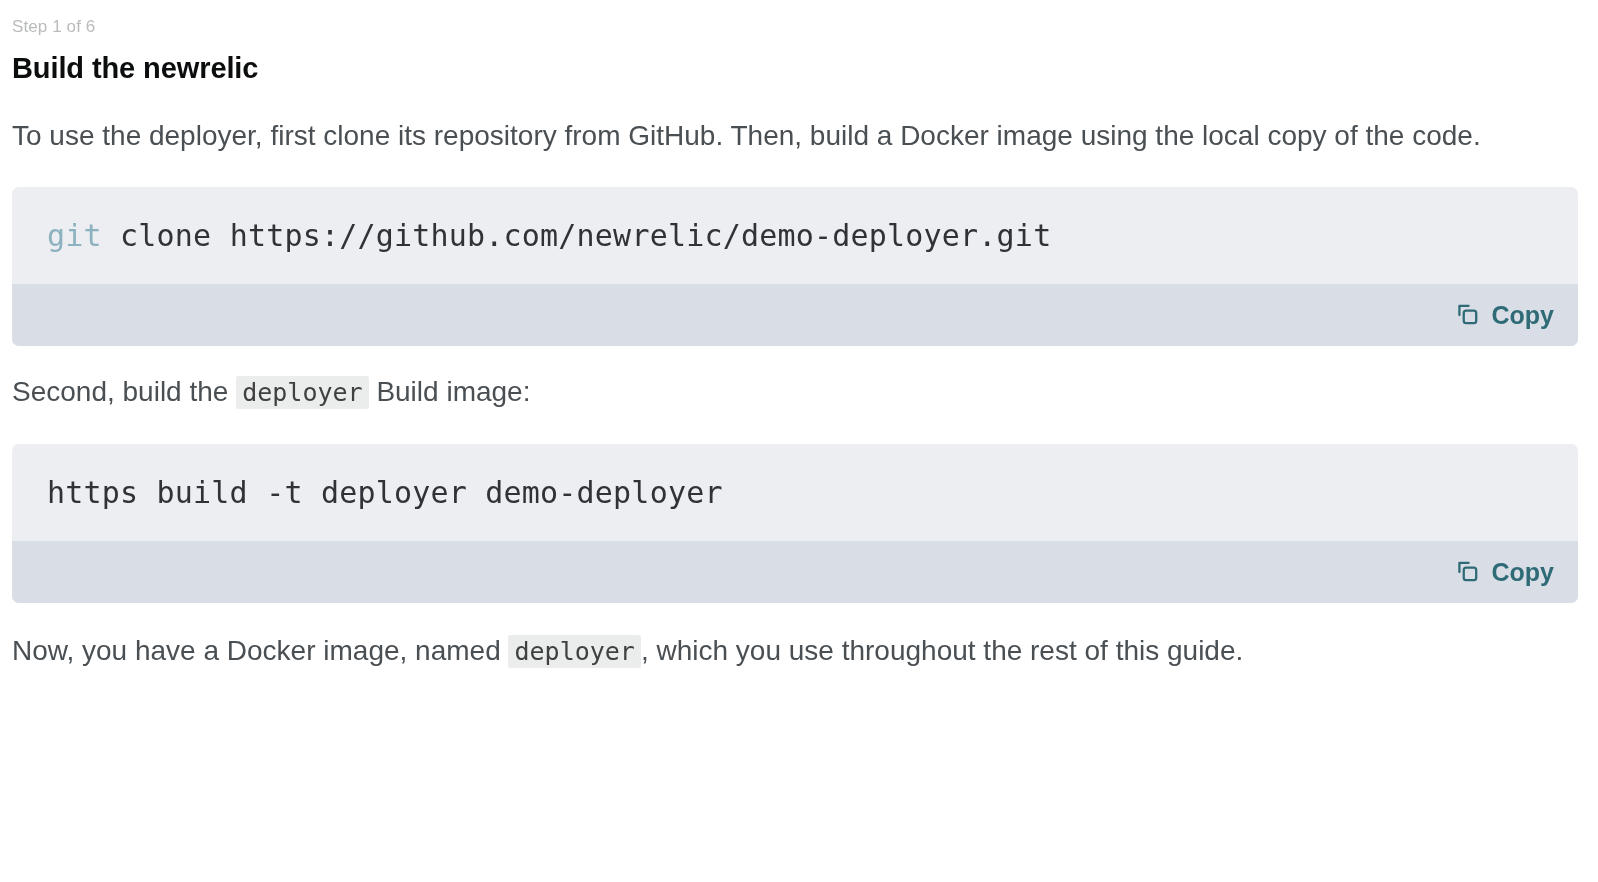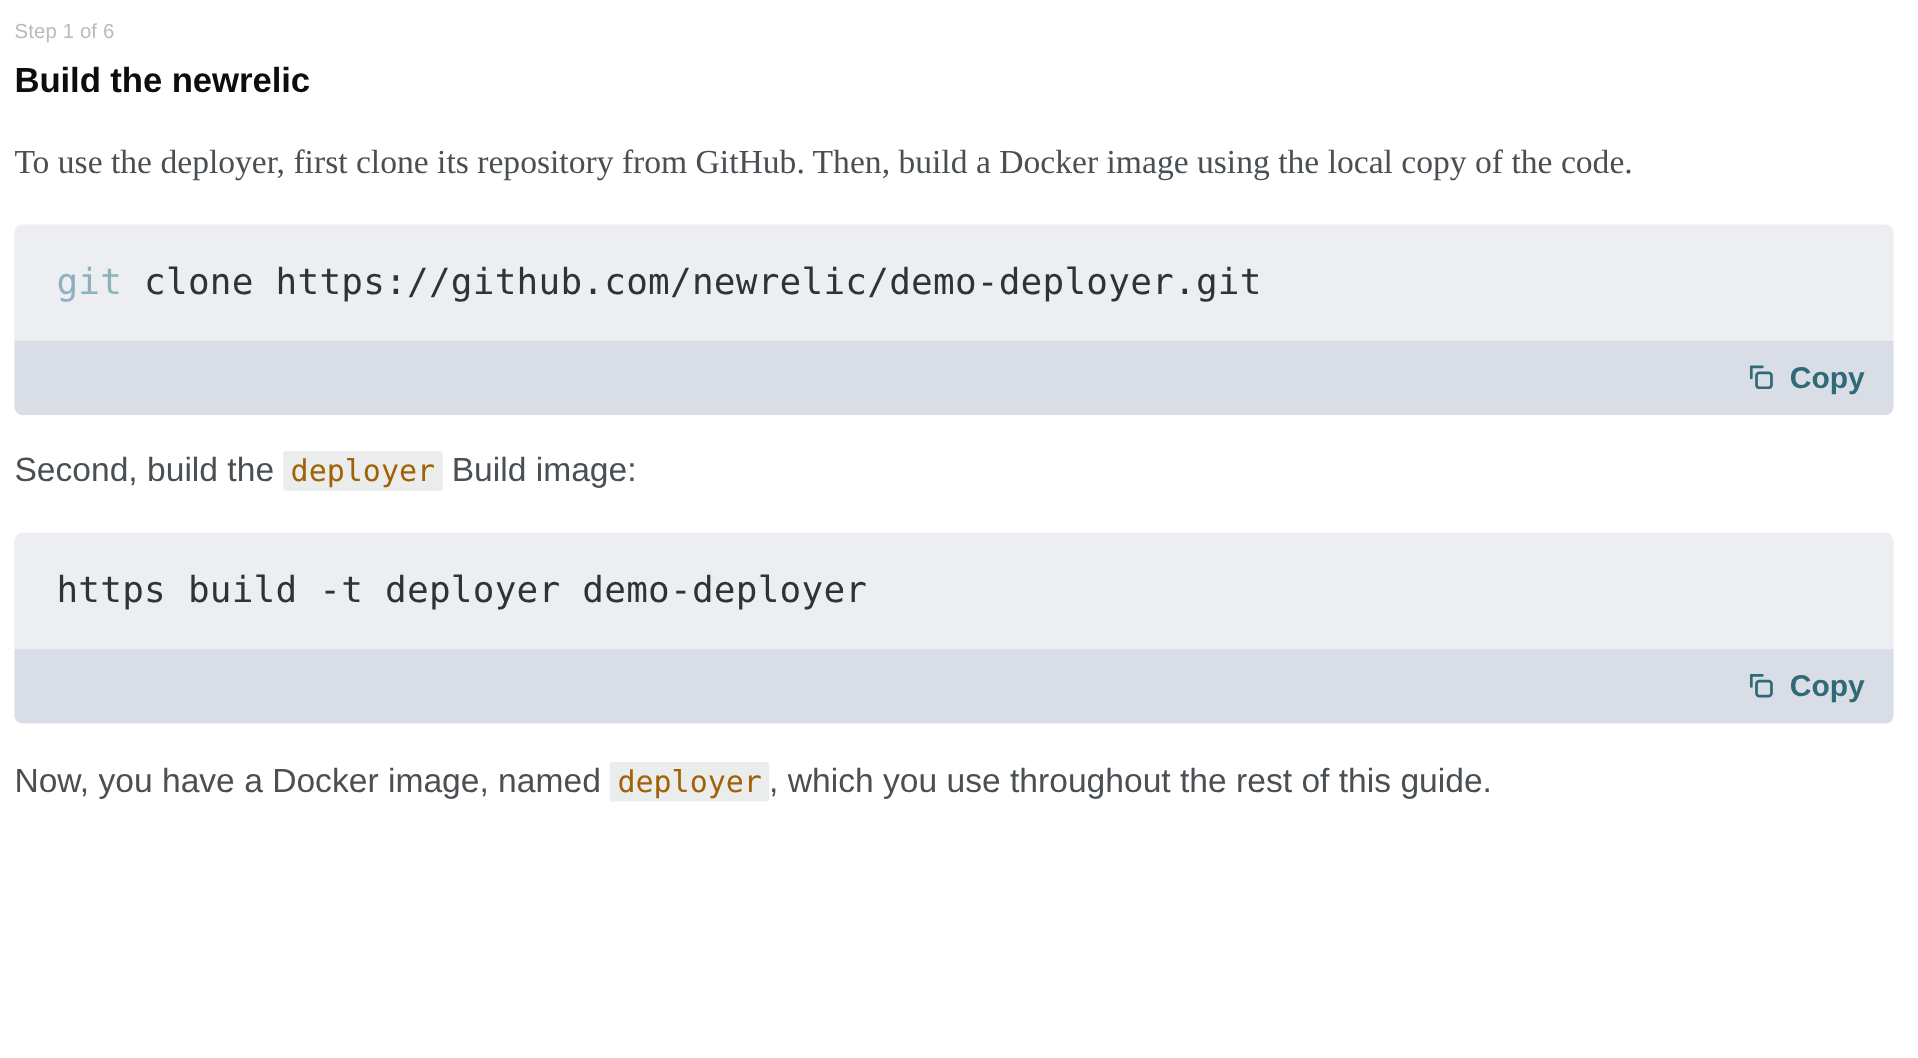--- a/index.html
+++ b/index.html
@@ -43,31 +43,31 @@
   }
 
   
   .para {
     font-size: 28px;
     line-height: 47px;
     color: #4a4f53;
     font-weight: 400;
     max-width: 1500px;
   }
-  .para-1 { margin-top: 26px; font-family: Liberation Serif, serif; }
+  .para-1 { margin-top: 26px; }
   .para-2 { margin-top: 31px; }
   .para-3 { margin-top: 22px; }
   .para-4 { margin-top: 24px; }
 
   
   .inline-code {
     font-family: "DejaVu Sans Mono", "Liberation Mono", monospace;
     font-size: 25px;
     background: #ebecec;
-    color: #a16207;
+    color: #404040;
     padding: 2px 6px;
     border-radius: 2px;
     white-space: nowrap;
   }
 
   
   .code-block {
     margin-top: 25px;
     border-radius: 7px;
     overflow: hidden;

